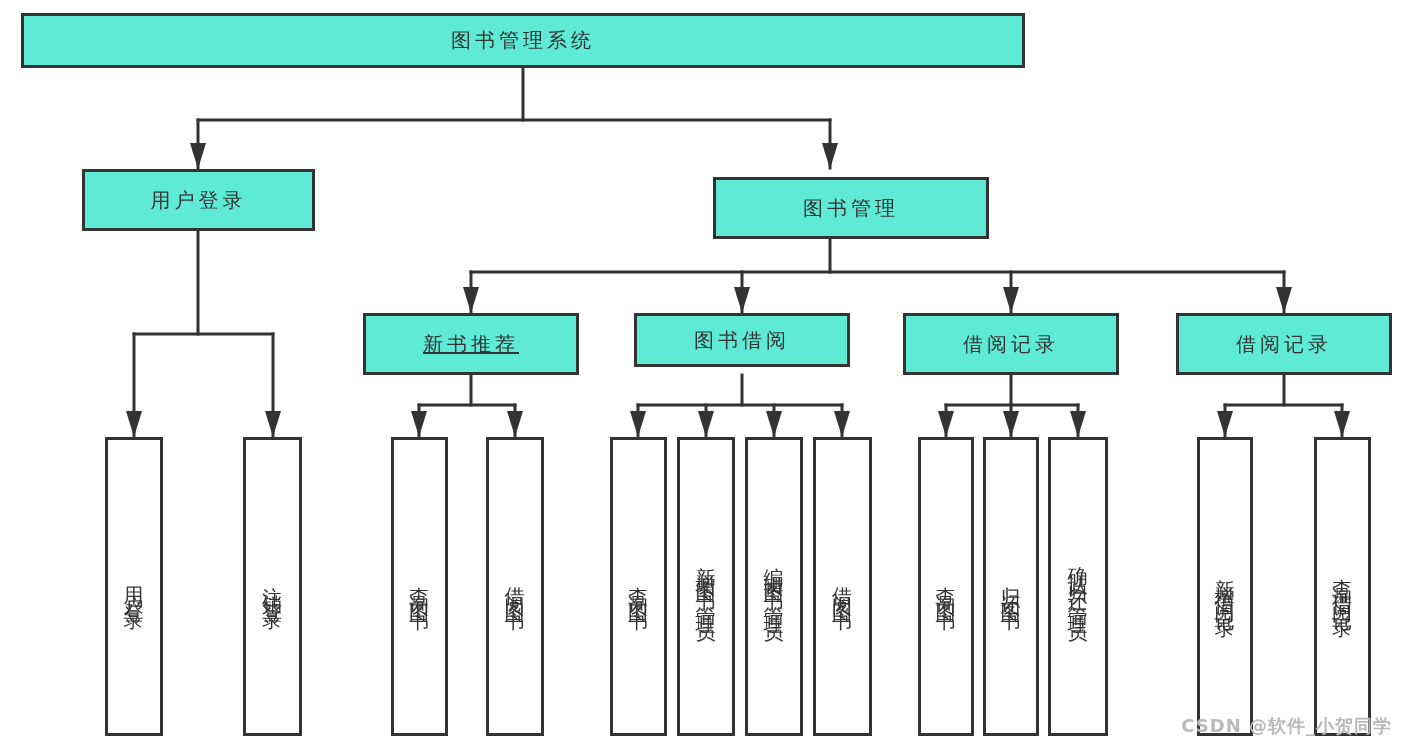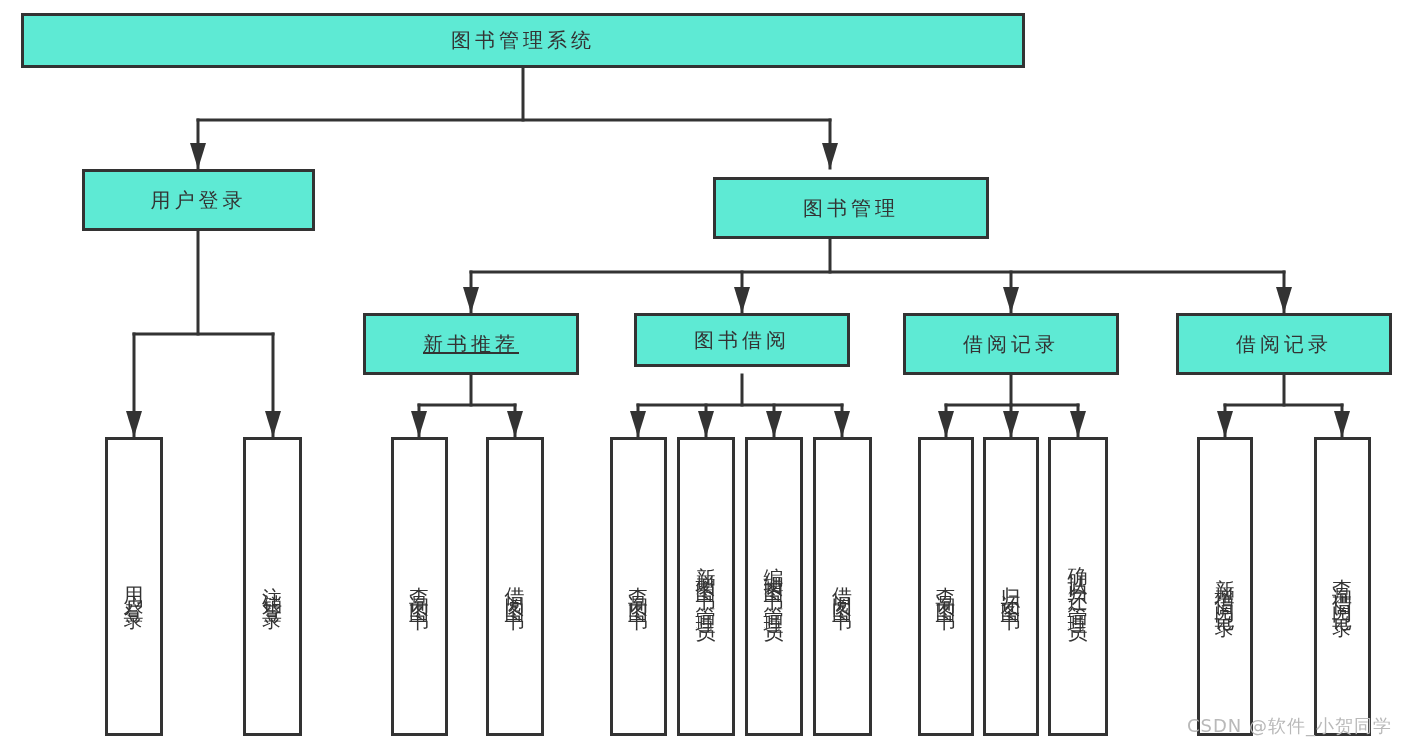--- a/index.html
+++ b/index.html
@@ -48,20 +48,21 @@
     white-space: nowrap;
     line-height: 1;
   }
   .watermark {
     position: absolute;
     right: 13px;
     top: 714px;
     font-size: 18px;
     letter-spacing: 1px;
     color: #b9b9b9;
+    font-weight: bold;
   }
 </style>
 </head>
 <body>
 
 <div id="canvas">
 
   <svg id="wires" viewBox="0 0 1405 747" xmlns="http://www.w3.org/2000/svg">
     <defs>
       <marker id="arrow" viewBox="0 0 26 16" refX="25" refY="8" markerWidth="26" markerHeight="16" markerUnits="userSpaceOnUse" orient="auto">

